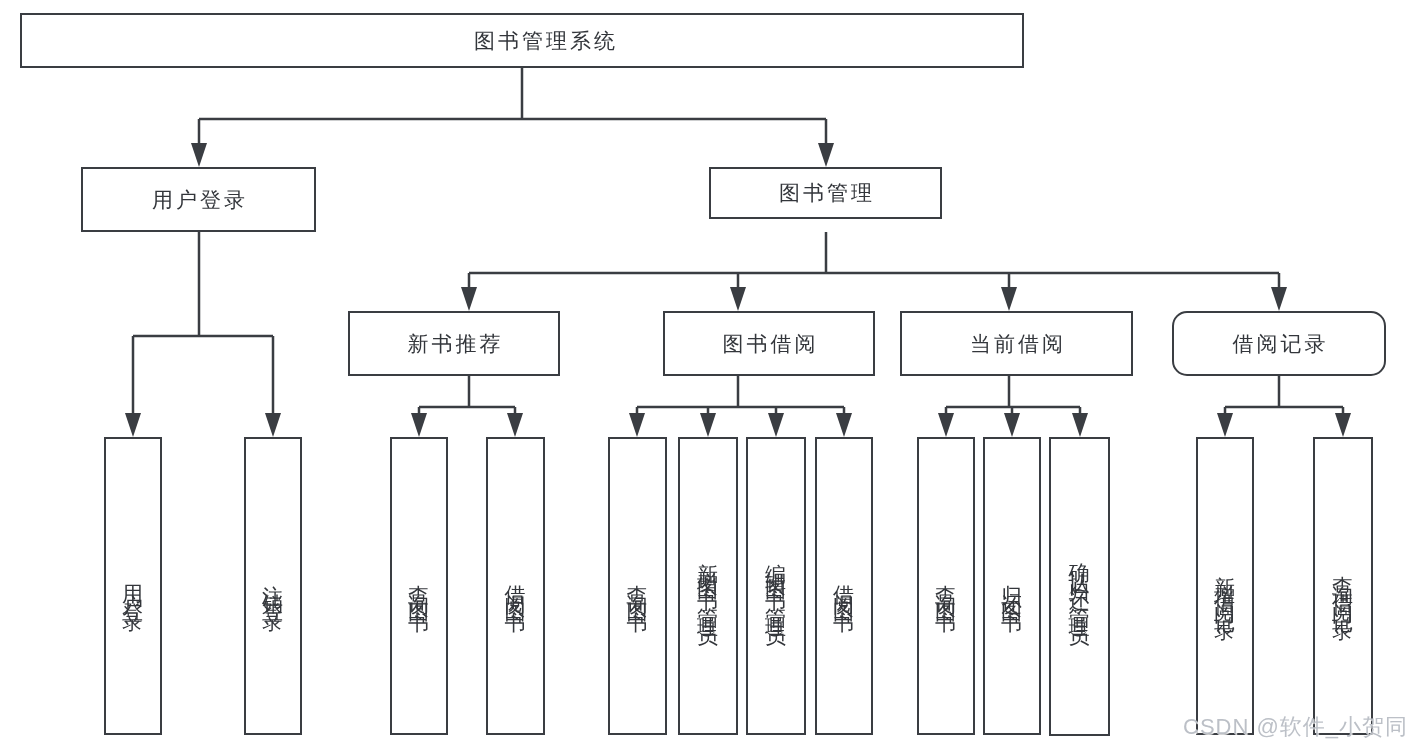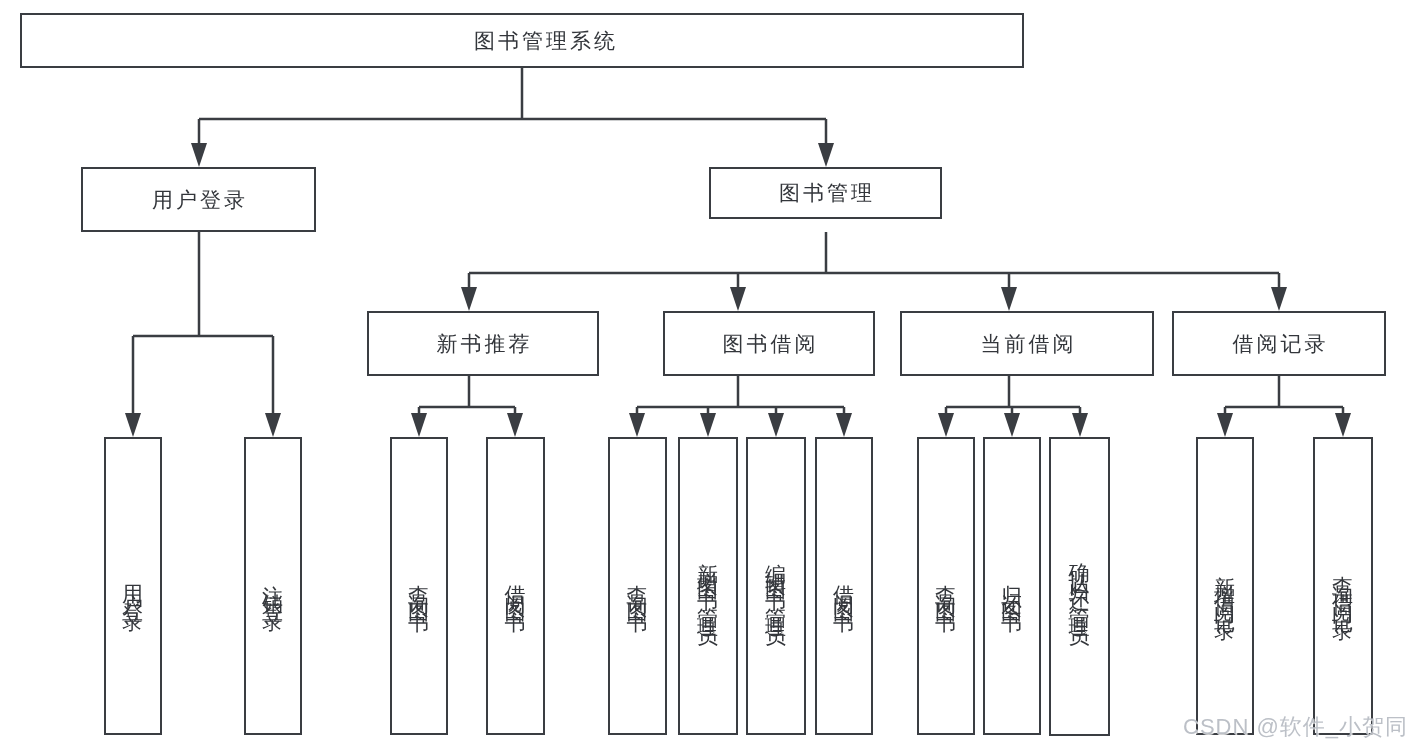--- a/index.html
+++ b/index.html
@@ -79,30 +79,30 @@
     <span class="label">图书管理系统</span>
   </div>
 
   <div class="box h" style="left:81px; top:167px; width:235px; height:65px;">
     <span class="label">用户登录</span>
   </div>
   <div class="box h" style="left:709px; top:167px; width:233px; height:52px;">
     <span class="label">图书管理</span>
   </div>
 
-  <div class="box h" style="left:367px; top:311px; width:232px; height:65px;">
+  <div class="box h" style="left:348px; top:311px; width:212px; height:65px;">
     <span class="label">新书推荐</span>
   </div>
   <div class="box h" style="left:632px; top:311px; width:212px; height:65px;margin-left:31px;">
     <span class="label">图书借阅</span>
   </div>
-  <div class="box h" style="left:900px; top:311px; width:254px; height:65px;">
+  <div class="box h" style="left:900px; top:311px; width:233px; height:65px;">
     <span class="label">当前借阅</span>
   </div>
-  <div class="box h" style="left:1172px; top:311px; width:214px; height:65px;">
+  <div class="box h" style="left:1172px; top:311px; width:214px; height:65px;border-radius:15px;">
     <span class="label">借阅记录</span>
   </div>
 
   <div class="box v" style="left:104px; top:437px; width:58px; height:298px;">
     <span class="label">用户登录</span>
   </div>
   <div class="box v" style="left:244px; top:437px; width:58px; height:298px;">
     <span class="label">注销登录</span>
   </div>
 

